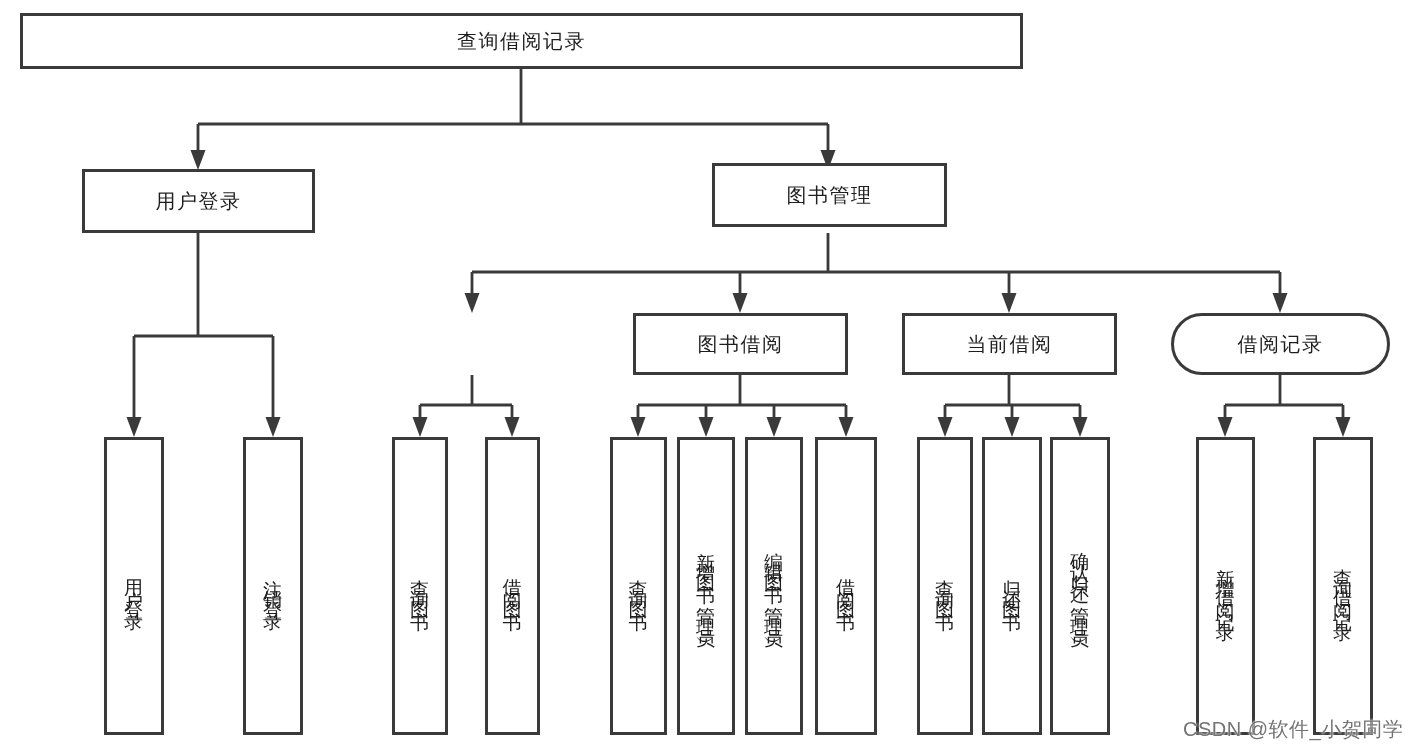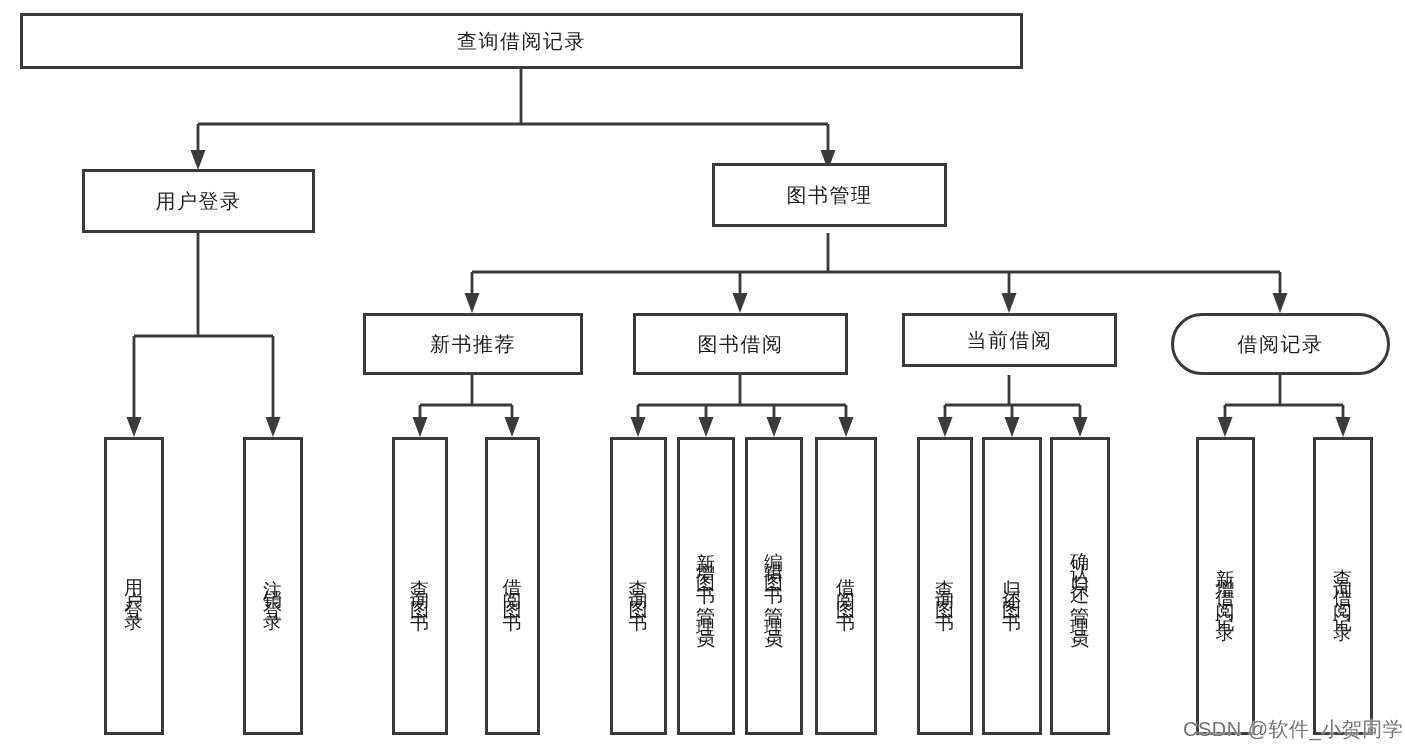--- a/index.html
+++ b/index.html
@@ -74,27 +74,24 @@
     <span class="hlabel">查询借阅记录</span>
   </div>
 
   <div class="node" style="left:82px;top:169px;width:233px;height:64px;">
     <span class="hlabel">用户登录</span>
   </div>
   <div class="node" style="left:712px;top:163px;width:235px;height:64px;">
     <span class="hlabel">图书管理</span>
   </div>
 
-  <div class="node" style="left:363px;top:313px;width:220px;height:62px;">
-    <span class="hlabel">新书推荐</span>
-  </div>
   <div class="node" style="left:633px;top:313px;width:215px;height:62px;">
     <span class="hlabel">图书借阅</span>
   </div>
-  <div class="node" style="left:902px;top:313px;width:215px;height:54px;">
+  <div class="node" style="left:902px;top:313px;width:215px;height:62px;">
     <span class="hlabel">当前借阅</span>
   </div>
   <div class="node" style="left:1171px;top:313px;width:219px;height:62px;border-radius:31px;">
     <span class="hlabel">借阅记录</span>
   </div>
 
   <div class="node" style="left:104px;top:437px;width:60px;height:298px;">
     <span class="vtext">用户登录</span>
   </div>
   <div class="node" style="left:243px;top:437px;width:60px;height:298px;">

